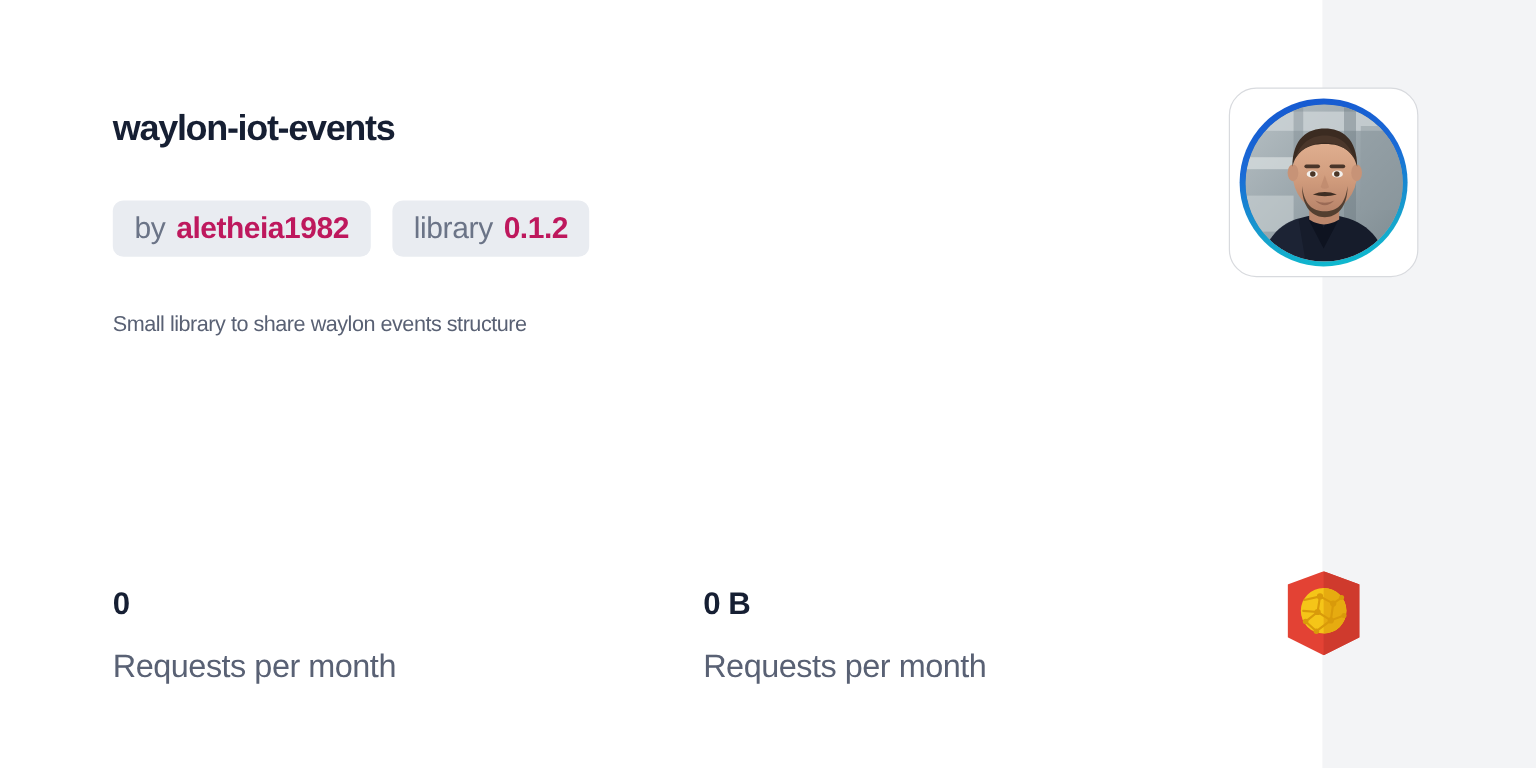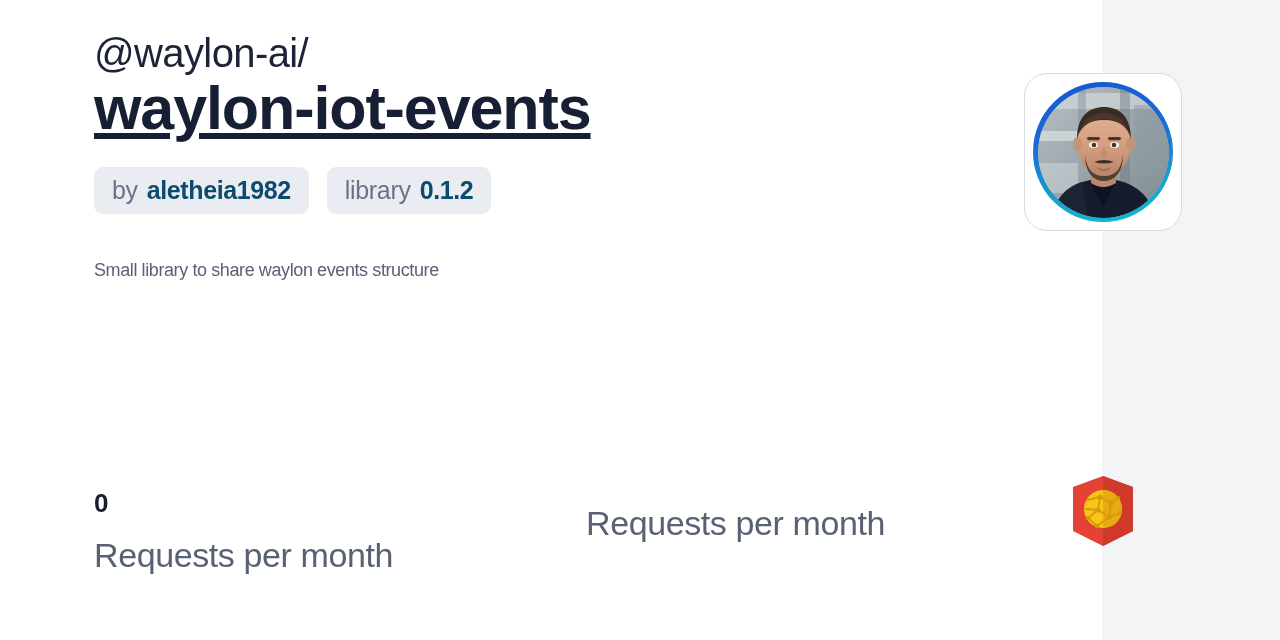--- a/index.html
+++ b/index.html
@@ -45,27 +45,26 @@
     font-weight:400;
     letter-spacing:-0.6px;
     color:#1b2437;
     white-space:nowrap;
   }
 
   .pkg-name{
     position:absolute;
     left:0;
     top:79px;
-    font-size:61px;
+    font-size:30px;
     line-height:58px;
     font-weight:700;
     letter-spacing:-1.1px;
     color:#161f33;
     white-space:nowrap;
-    text-decoration:underline;
   }
 
   
   .badge-row{
     position:absolute;
     left:0;
     top:167px;
     display:flex;
     align-items:flex-start;
     gap:18px;
@@ -85,21 +84,21 @@
   .badge .badge-key{
     font-size:25px;
     font-weight:400;
     color:#6b7487;
     letter-spacing:-0.3px;
   }
 
   .badge .badge-val{
     font-size:25px;
     font-weight:700;
-    color:#0c4a6e;
+    color:#be185d;
     letter-spacing:-0.4px;
   }
 
   
   .description{
     position:absolute;
     left:0;
     top:252px;
     font-size:18px;
     line-height:36px;
@@ -123,21 +122,21 @@
     font-size:26px;
     line-height:32px;
     font-weight:700;
     color:#161f33;
     letter-spacing:-0.4px;
     white-space:nowrap;
   }
 
   .stat-label{
     margin-top:21px;
-    font-size:34px;
+    font-size:27px;
     line-height:30px;
     font-weight:400;
     color:#596174;
     letter-spacing:-0.4px;
     white-space:nowrap;
   }
 
   
   .avatar-card{
     position:absolute;
@@ -184,21 +183,20 @@
   }
   .brand-logo svg{ display:block; }
 </style>
 </head>
 <body>
 
 <div class="bg-right-panel"></div>
 
 <div class="content">
 
-  <div class="scope">@waylon-ai/</div>
   <h1 class="pkg-name">waylon-iot-events</h1>
 
   <div class="badge-row">
 
     <div class="badge">
       <span class="badge-key">by</span>
       <span class="badge-val">aletheia1982</span>
     </div>
 
     <div class="badge">
@@ -211,20 +209,21 @@
   <p class="description">Small library to share waylon events structure</p>
 
   <div class="stats">
 
     <div class="stat">
       <div class="stat-value">0</div>
       <div class="stat-label">Requests per month</div>
     </div>
 
     <div class="stat">
+      <div class="stat-value">0 B</div>
       <div class="stat-label">Requests per month</div>
     </div>
 
   </div>
 
 </div>
 
 <div class="avatar-card">
   <div class="avatar-ring">
     <div class="avatar-photo">

